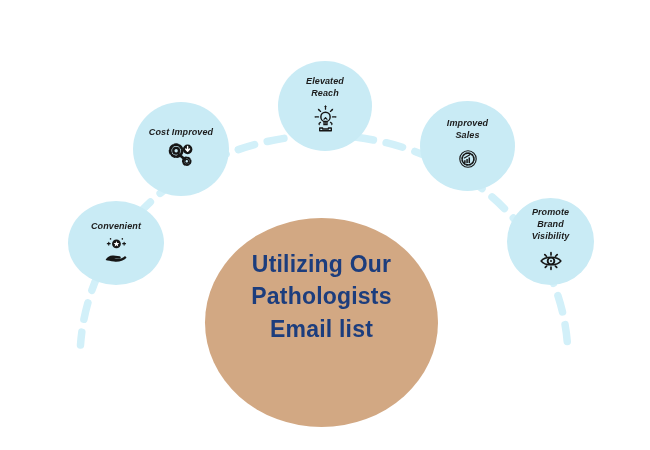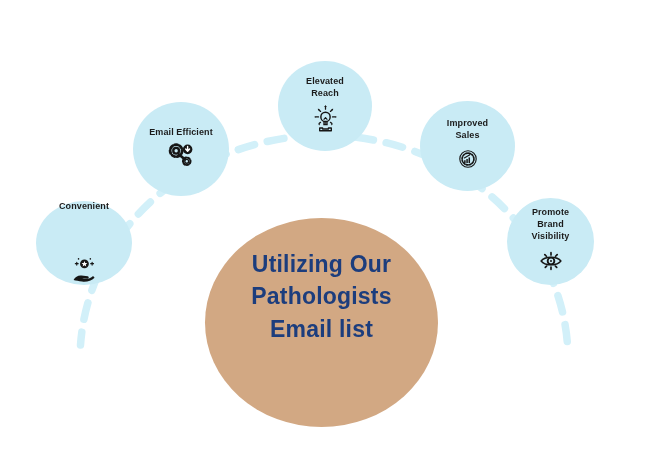--- a/index.html
+++ b/index.html
@@ -20,26 +20,27 @@
   .canvas{position:absolute;left:0;top:0;width:650px;height:450px;}
   svg.arc{position:absolute;left:0;top:0;}
   svg.arc path{
     fill:none;stroke:var(--connector);stroke-width:7.5;
     stroke-linecap:round;stroke-dasharray:17 13;stroke-dashoffset:4;
   }
   .node{
     position:absolute;background:var(--node-fill);border-radius:50%;
     display:flex;flex-direction:column;align-items:center;justify-content:center;
     gap:3px;
+    font-style:italic;
   }
   .node .label{
     font-size:9px;font-weight:700;color:var(--label-text);
     line-height:1.3;text-align:center;letter-spacing:.1px;
   }
-  .n1{left:36px;top:201px;width:96px;height:84px;justify-content:space-between;}
+  .n1{left:68px;top:201px;width:96px;height:84px;}
   .n1 .label{width:70px;}
   .n2{left:133px;top:102px;width:96px;height:94px;}
   .n2 .label{width:84px;}
   .n3{left:278px;top:61px;width:94px;height:90px;}
   .n3 .label{width:52px;}
   .n4{left:420px;top:101px;width:95px;height:90px;}
   .n4 .label{width:52px;}
   .n5{left:507px;top:198px;width:87px;height:87px;}
   .n5 .label{width:50px;}
   .center{
@@ -77,21 +78,21 @@
         <path d="M8.8 8.2v3.2M7.2 9.8h3.2"></path>
         <path d="M26.2 8.2v3.2M24.6 9.8h3.2"></path>
       </g>
       <circle class="f" cx="10.8" cy="4.4" r="0.9"></circle>
       <circle class="f" cx="24.2" cy="4.4" r="0.9"></circle>
       <path class="f" d="M5.2 28.2c1.8-3.6 5.2-5.4 8.9-5l7.2.9c1.6.2 1.5 2.4-.1 2.5l-6.3.4c5.6.8 9.7-.6 12.4-3.1l1.7 1.8c-3.6 3.5-9.3 5.1-14.2 4.3-3.8-.6-7-1-9.6-1.8z"></path>
     </svg>
   </div>
 
   <div class="node n2">
-    <div class="label">Email Efficient</div>
+    <div class="label">Cost Improved</div>
     <svg class="icon" width="30" height="30" viewBox="0 0 34 34">
       <circle class="s" cx="11.5" cy="11" r="6.8" stroke-width="3.2" stroke-dasharray="3.4 2.5"></circle>
       <circle class="f" cx="11.5" cy="11" r="4.6"></circle>
       <circle class="hole" cx="11.5" cy="11" r="1.9"></circle>
       <path class="s" d="M14.8 15.2 21.2 20.8" stroke-width="3"></path>
       <circle class="f" cx="24.5" cy="9.5" r="5.4"></circle>
       <path class="ws" d="M24.5 6.2v5.2M22.3 9l2.2 2.6 2.2-2.6" stroke-width="1.6"></path>
       <circle class="s" cx="23.5" cy="23" r="4.2" stroke-width="2.4" stroke-dasharray="2.2 1.9"></circle>
       <circle class="s" cx="23.5" cy="23" r="2.2" stroke-width="1.6"></circle>
     </svg>

